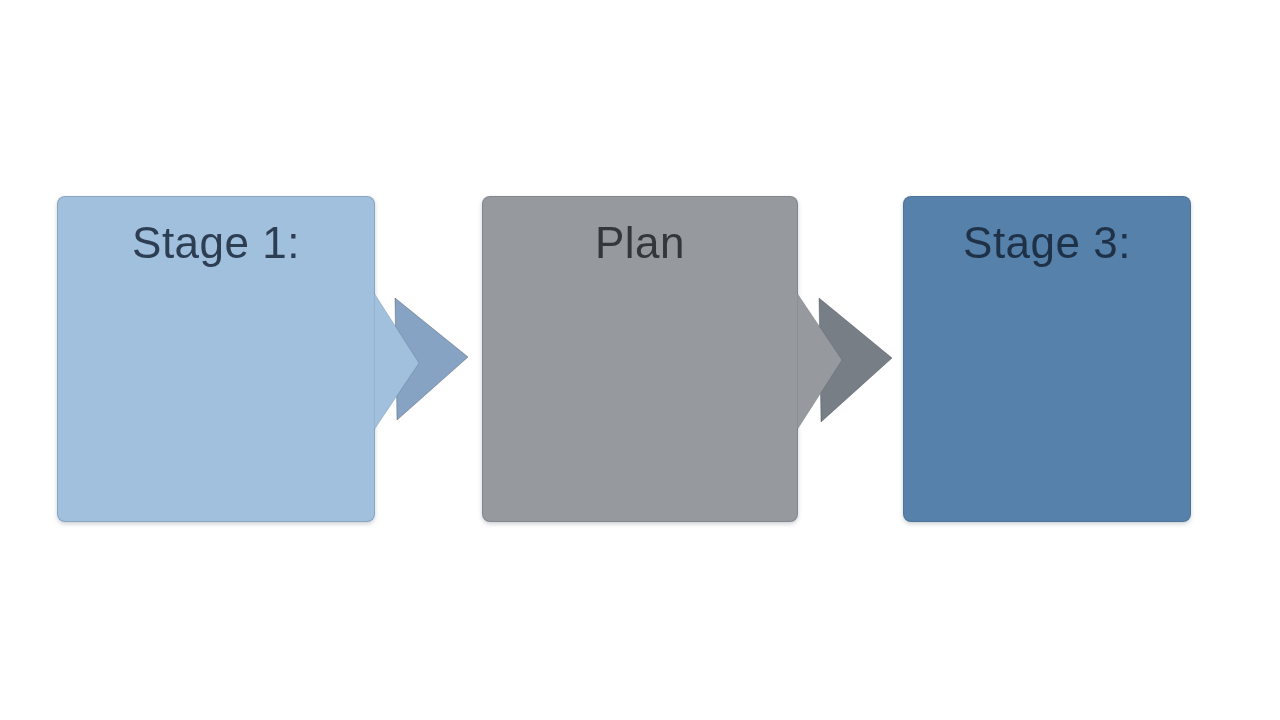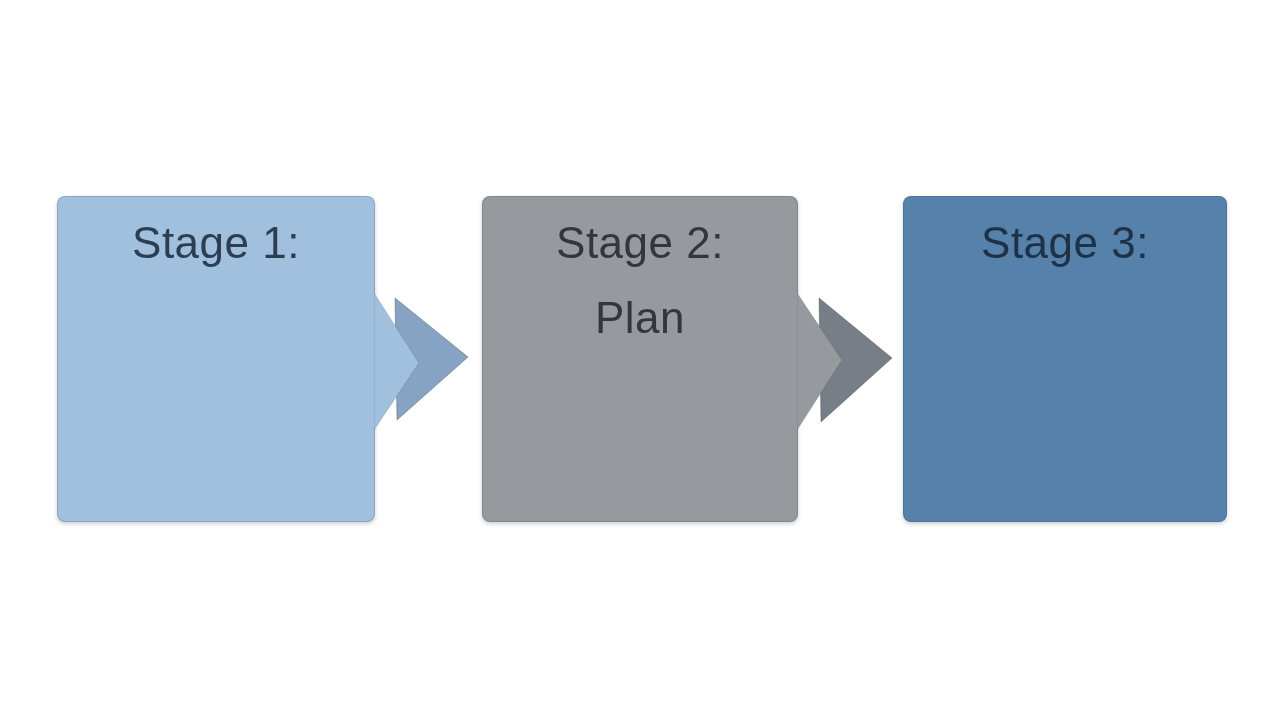--- a/index.html
+++ b/index.html
@@ -25,21 +25,21 @@
     border: 1px solid rgba(60, 70, 85, 0.22);
     box-shadow: 0 2px 4px rgba(110, 120, 132, 0.35);
     box-sizing: border-box;
     display: flex;
     flex-direction: column;
     align-items: center;
     padding-top: 8px;
   }
   .stage-box.b1 { left: 57px;  width: 318px; }
   .stage-box.b2 { left: 482px; width: 316px; }
-  .stage-box.b3 { left: 903px; width: 324px; }
+  .stage-box.b3 { left: 903px; width: 288px; }
   .stage-text {
     text-align: center;
     font-size: 44px;
     line-height: 75px;
     font-weight: 400;
     letter-spacing: 0.5px;
     white-space: nowrap;
   }
   .connector {
     position: absolute;
@@ -69,21 +69,20 @@
     </div>
   </div>
 
   <svg class="connector c1" viewBox="0 0 100 148">
     <polygon class="tri" points="21,10 94,69 23,132" fill="#87a3c4"></polygon>
     <polygon class="pointer" points="0,5 45,75 0,142" fill="#a0c0de"></polygon>
   </svg>
 
   <div class="stage-box b2" style="background: rgb(150, 154, 159);">
     <div class="stage-text" style="color: rgb(51, 55, 60);">
-      <div>Stage 2:</div>
       <div>Plan</div>
     </div>
   </div>
 
   <svg class="connector c2" viewBox="0 0 100 148">
     <polygon class="tri" points="22,10 95,70 24,134" fill="#787e85"></polygon>
     <polygon class="pointer" points="0,5 45,72 0,142" fill="#969a9f"></polygon>
   </svg>
 
   <div class="stage-box b3" style="background: rgb(85, 129, 171);">

